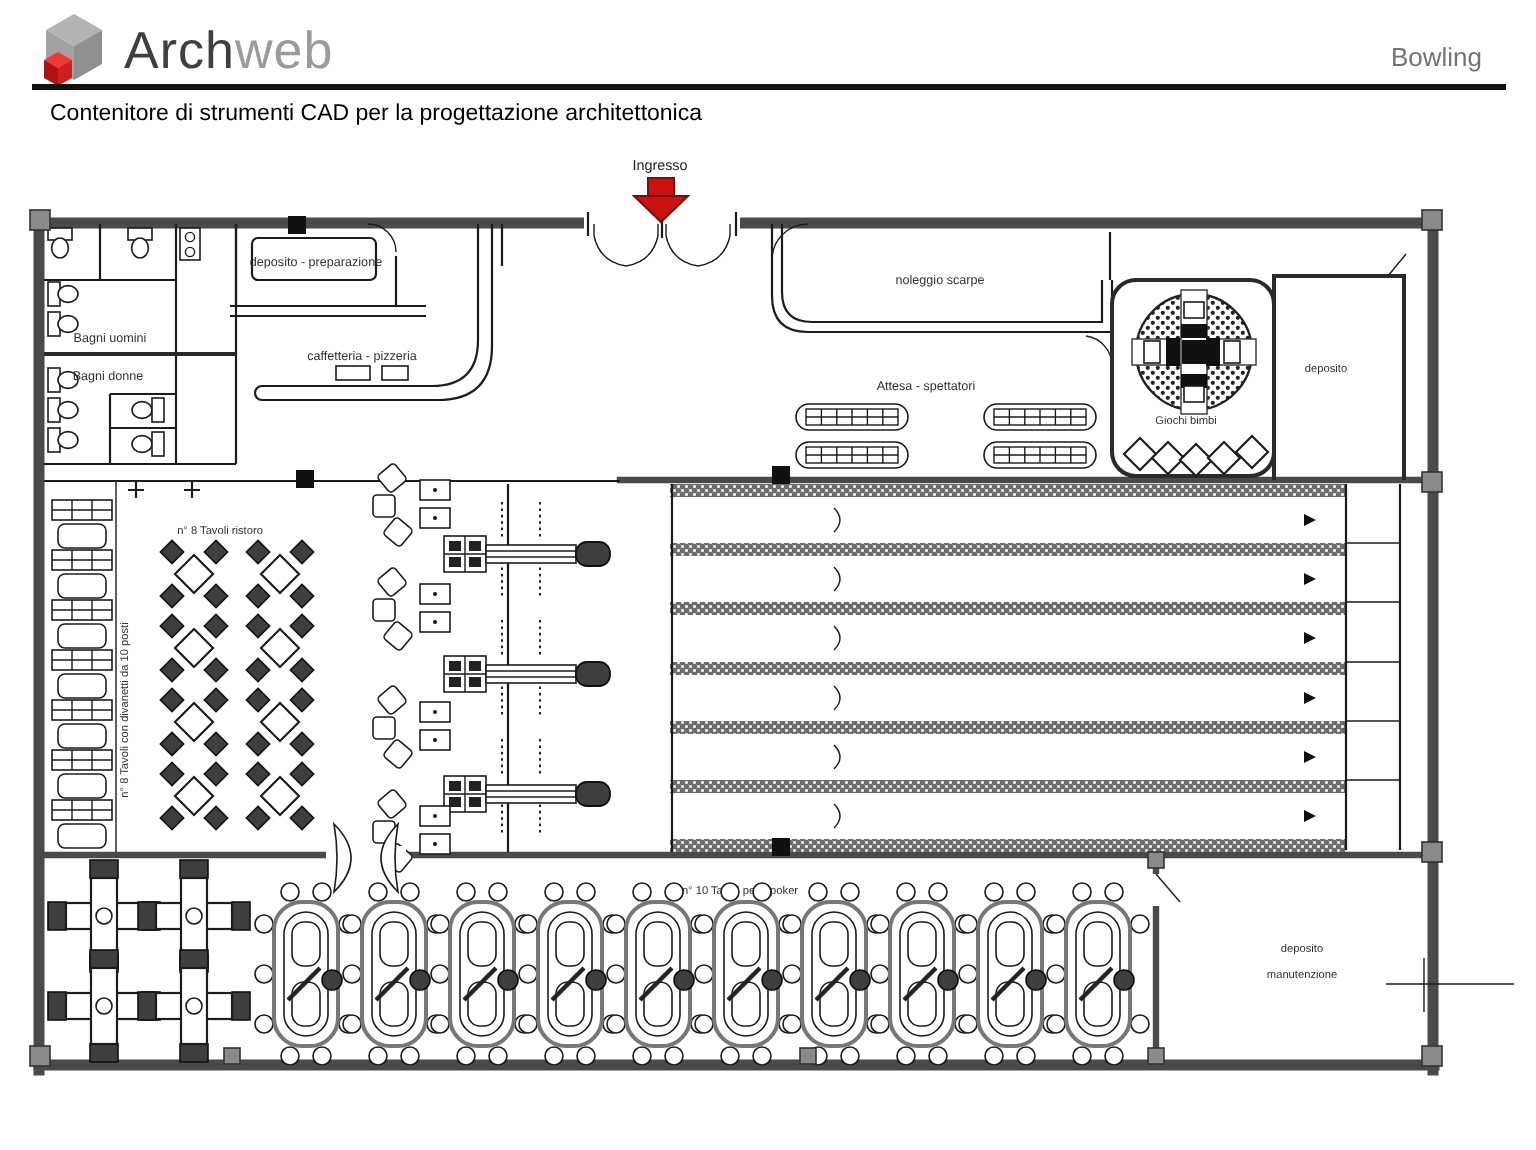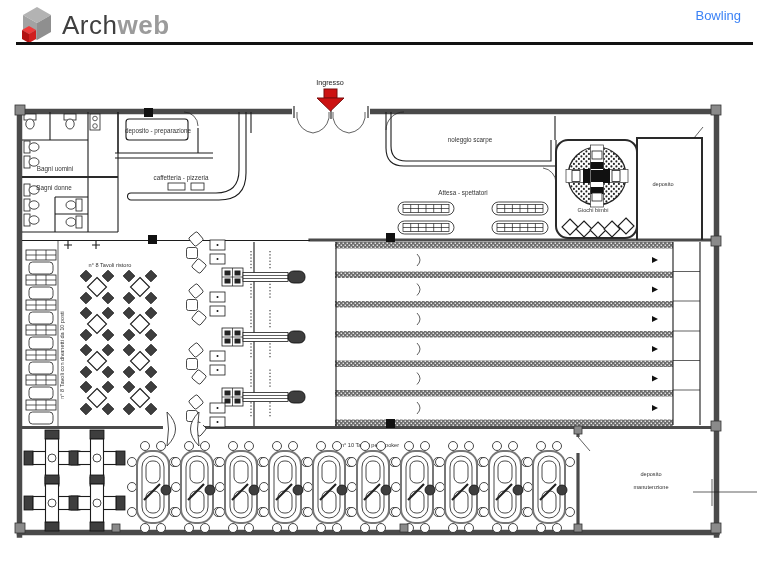--- a/index.html
+++ b/index.html
@@ -3,22 +3,22 @@
 <meta charset="utf-8">
 <style>
   html,body{margin:0;padding:0;background:#fff;}
   #page{position:relative;width:768px;height:575px;background:#fff;overflow:hidden;
         font-family:"Liberation Sans",sans-serif;}
   
   #hdr{position:absolute;left:0;top:0;width:768px;height:70px;}
   #logo{position:absolute;left:20px;top:6px;display:flex;align-items:center;}
   #logo-text{font-size:26px;letter-spacing:.5px;margin-left:8px;}
   #logo-text .b{font-weight:normal;color:#3f3f3f;}
-  #logo-text .l{font-weight:bold;color:#9b9b9b;}
-  #bowling{position:absolute;right:27px;top:8px;font-size:13px;color:#3b82f6;}
+  #logo-text .l{font-weight:normal;color:#9b9b9b;}
+  #bowling{position:absolute;right:27px;top:21px;font-size:13px;color:#737373;}
   #rule{position:absolute;left:16px;right:15px;top:42px;height:2.5px;background:#111;}
   #subtitle{position:absolute;left:25px;top:51px;font-size:11.5px;color:#000;}
   
   #plan{position:absolute;left:0;top:0;}
   .wall{stroke:#4a4a4a;stroke-width:5.5;fill:none;stroke-linecap:square;}
   .wall3{stroke:#4a4a4a;stroke-width:3.2;fill:none;stroke-linecap:square;}
   .ln{stroke:#1c1c1c;stroke-width:1.1;fill:none;}
   .lt{stroke:#1c1c1c;stroke-width:.7;fill:none;}
   .ln2{stroke:#2a2a2a;stroke-width:2;fill:none;}
   .fw{fill:#fff;stroke:#1c1c1c;stroke-width:1.1;}
@@ -43,20 +43,21 @@
         <polygon points="31,9 31,26 17,34 17,17" fill="#8f8f8f"></polygon>
         <polygon points="3,9 17,17 17,34 3,26" fill="#a2a2a2"></polygon>
         <polygon points="9,20 16,24 9,28 2,24" fill="#ee3a3a"></polygon>
         <polygon points="2,24 9,28 9,37 2,33" fill="#b31212"></polygon>
         <polygon points="9,28 16,24 16,33 9,37" fill="#d01f1f"></polygon>
       </svg>
       <div id="logo-text"><span class="b">Arch</span><span class="l">web</span></div>
     </div>
     <div id="bowling">Bowling</div>
     <div id="rule"></div>
+    <div id="subtitle">Contenitore di strumenti CAD per la progettazione architettonica</div>
   </div>
 
   <svg id="plan" width="768" height="575" viewBox="0 0 768 575">
     <defs>
       <pattern id="hat" width="4" height="4" patternUnits="userSpaceOnUse">
         <rect width="4" height="4" fill="#6d6d6d"></rect>
         <rect x="0.6" y="0.6" width="1.3" height="1.3" fill="#fff"></rect>
         <rect x="2.6" y="2.6" width="1.3" height="1.3" fill="#fff"></rect>
       </pattern>
       <pattern id="dots" width="5" height="5" patternUnits="userSpaceOnUse">

